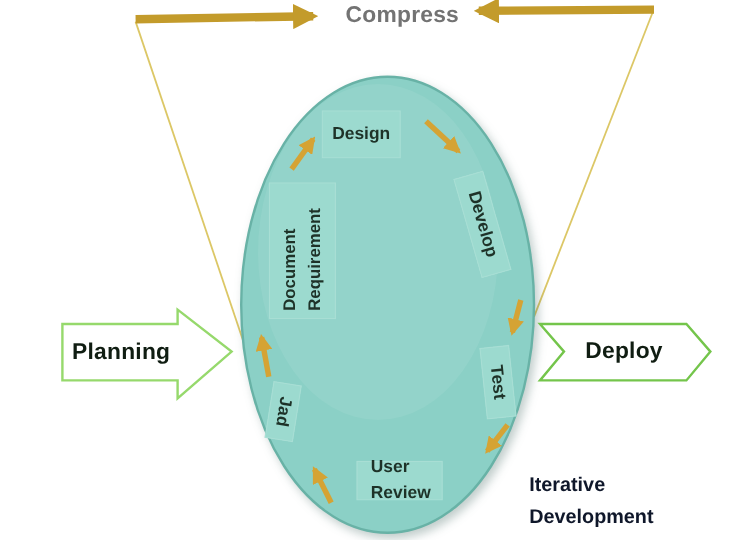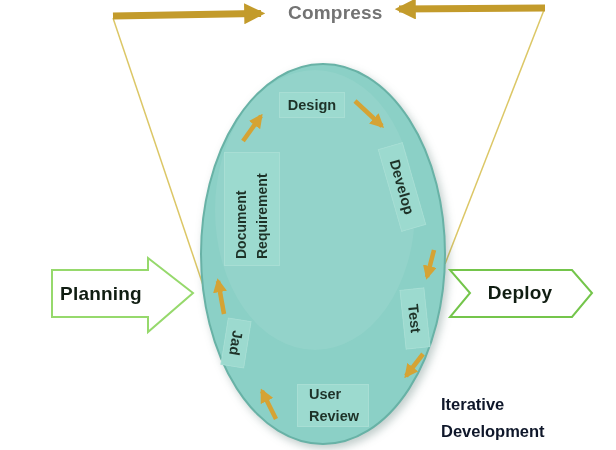--- a/index.html
+++ b/index.html
@@ -32,28 +32,28 @@
 
   .compress {
     position: absolute;
     left: 288px; top: 2px; width: 92px;
     font-size: 19px; font-weight: 700;
     color: #737373;
     text-align: center;
     letter-spacing: 0.2px;
   }
 
-  .design        { left: 279px; top: 92px;  width: 66px;  height: 26px; font-size: 14.5px; }
+  .design        { left: 268px; top: 92px;  width: 66px;  height: 40px; font-size: 14.5px; }
   .develop       { left: 359px; top: 174px; width: 86px;  height: 26px; font-size: 14.5px;
                    transform: rotate(74deg); }
   .test          { left: 385px; top: 306px; width: 60px;  height: 25px; font-size: 14.5px;
                    transform: rotate(84deg); }
   .jad           { left: 212px; top: 331px; width: 48px;  height: 24px; font-size: 14.5px;
                    transform: rotate(99deg); }
-  .user-review   { left: 297px; top: 384px; width: 72px;  height: 43px; font-size: 14.5px;
+  .user-review   { left: 297px; top: 384px; width: 72px;  height: 33px; font-size: 14.5px;
                    justify-content: flex-start; }
   .user-review .inner { width: 50px; margin-left: 12px; text-align: left; line-height: 1.45; }
   .doc-req       { left: 195px; top: 181px; width: 114px; height: 56px; font-size: 14px;
                    transform: rotate(-90deg); justify-content: flex-start; }
   .doc-req .inner { width: 100px; margin-left: 7px; text-align: left; line-height: 1.5; }
 
   .block-arrow-text {
     position: absolute;
     display: flex; align-items: center; justify-content: center;
     font-weight: 700; font-size: 19px; color: #101d12;

